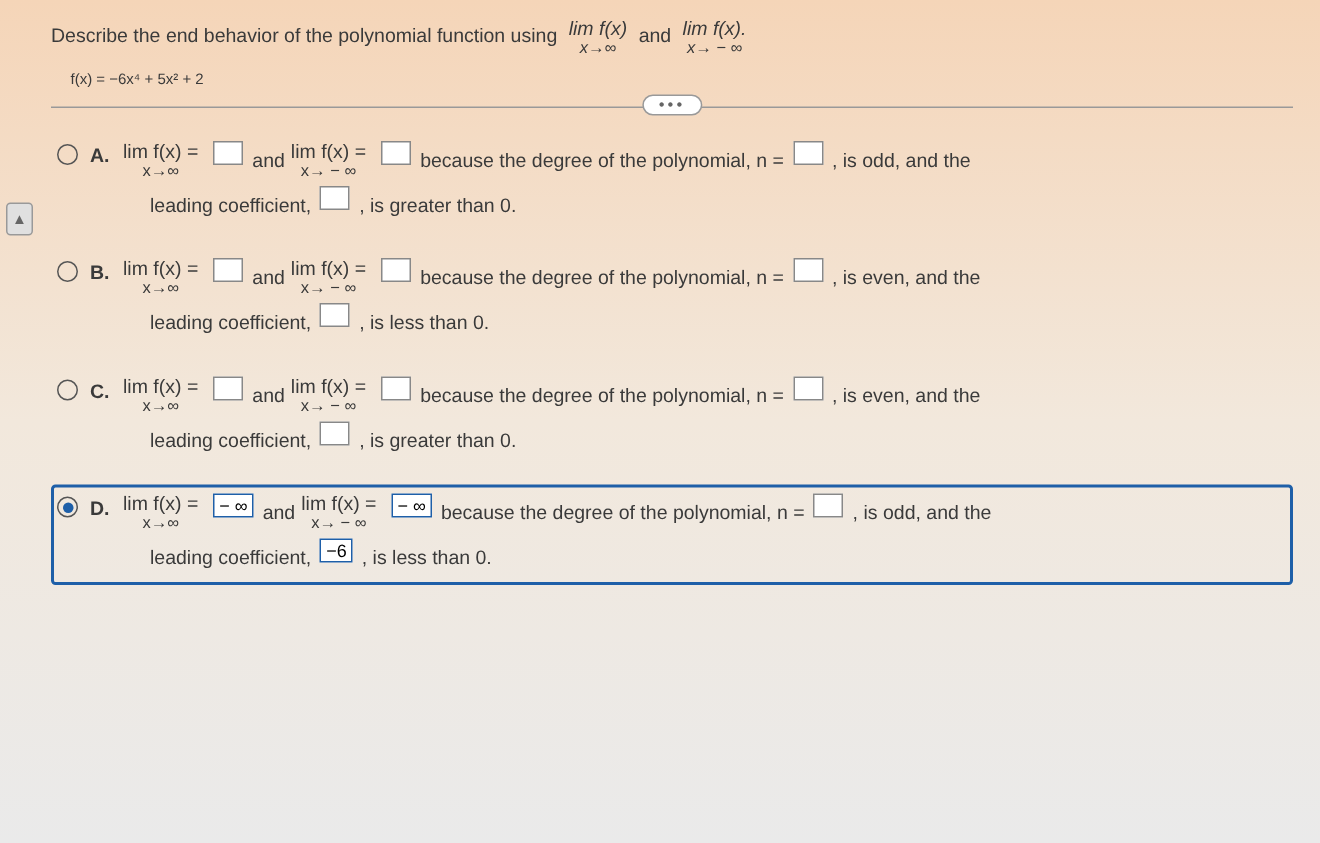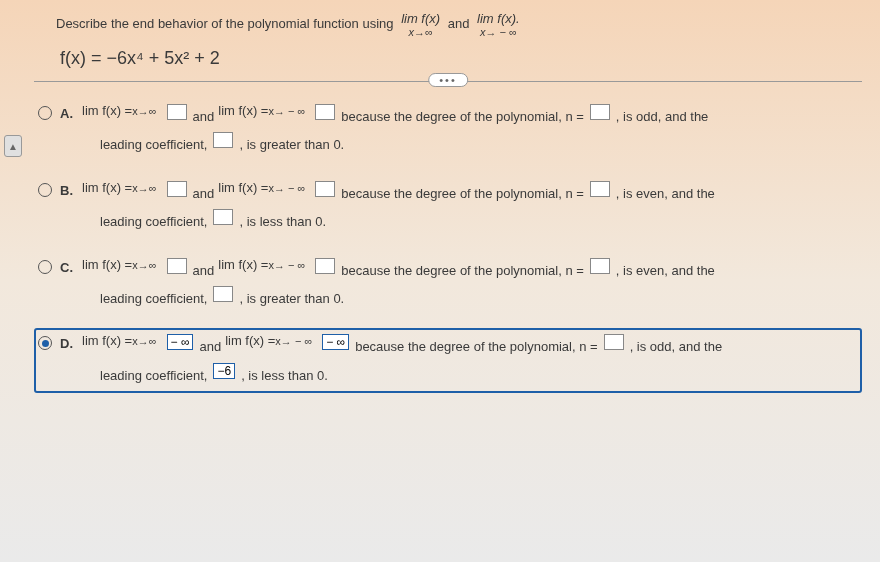--- a/index.html
+++ b/index.html
@@ -24,32 +24,32 @@
       height: 22px;
       background: #e0e0e0;
       border: 1px solid #999;
       border-radius: 3px;
       display: flex;
       align-items: center;
       justify-content: center;
       font-size: 10px;
       color: #666;
     }
-    .question-text { line-height: 1.5; margin-left: 22px; }
+    .question-text { line-height: 1.5; }
     .lim-block {
       display: inline-block;
       vertical-align: middle;
       text-align: center;
       margin: 0 4px;
       line-height: 1;
       font-style: italic;
     }
     .lim-top { font-size: 13px; }
     .lim-bot { font-size: 11px; margin-top: 2px; }
-    .formula { margin: 10px 0 12px 26px; font-size: 18px; }
+    .formula { margin: 10px 0 12px 13px; font-size: 10px; }
     .divider {
       border-top: 1px solid #999;
       margin: 12px 0 16px 0;
       position: relative;
     }
     .ellipsis-pill {
       position: absolute;
       left: 50%;
       top: -9px;
       transform: translateX(-50%);
@@ -88,21 +88,21 @@
       width: 7px;
       height: 7px;
       background: #1e5fa8;
       border-radius: 50%;
     }
     .choice-label { font-weight: bold; width: 22px; flex-shrink: 0; margin-top: 2px; }
     .choice-body { flex: 1; line-height: 1.8; }
     .row { display: flex; align-items: flex-start; flex-wrap: wrap; gap: 2px 4px; }
     .inline-lim {
       display: inline-flex;
-      flex-direction: row;
+      flex-direction: column;
       align-items: center;
       vertical-align: top;
       line-height: 1;
       margin-right: 4px;
       justify-content: flex-end;
     }
     .inline-lim .t { font-size: 13px; }
     .inline-lim .b { font-size: 11px; margin-top: 2px; }
     .txt { display: inline-block; padding-top: 1px; }
     .box {

